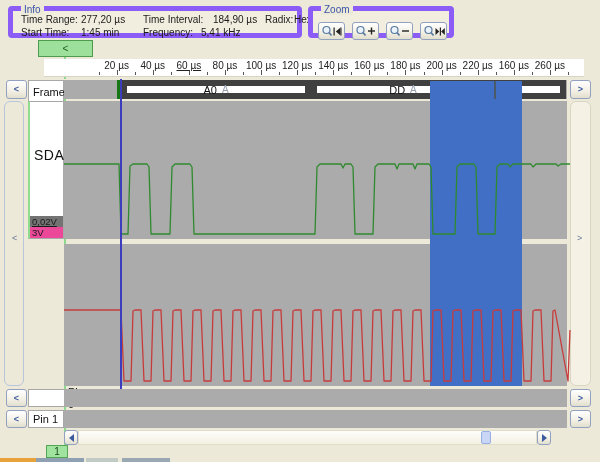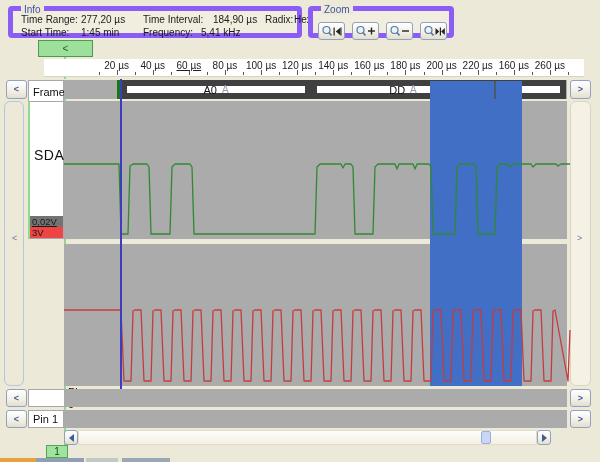--- a/index.html
+++ b/index.html
@@ -42,21 +42,21 @@
   .framecell { position:absolute; top:0; height:19px; background:#FFFFFF; border:6px solid #404040;
                display:flex; align-items:center; justify-content:center; font-size:11px; color:#111; }
   .framecell .suffix { color:#98A0B0; font-size:10px; margin-left:5px; }
   #frame-startbar { position:absolute; width:4px; background:#157815; }
 
   
   .chanpanel { position:absolute; left:28px; width:36px; background:#FFFFFF; border:1px solid #A8A8A8; border-left:2px solid #8FDC8F; }
   .channame { position:absolute; left:4px; font-size:14px; color:#111; letter-spacing:0.5px; }
   .vlab { position:absolute; left:0; width:100%; height:11px; font-size:9.5px; color:#1a1a1a; padding-left:2px; line-height:11px; }
   .vlab.blue { background:#737373;text-decoration:underline; }
-  .vlab.green { background:#ef4444;margin-top:36px; }
+  .vlab.green { background:#ec4899;margin-top:36px; }
 
   
   #left-rail { position:absolute; left:4px; top:101px; width:20px; height:285px; border:1px solid #B9C5DD; border-radius:6px; }
   #right-rail { position:absolute; left:570px; top:101px; width:21px; height:285px; background:#F5F2E5; border:1px solid #DAD6C4; border-radius:6px; }
   .railchev { position:absolute; font-size:9px; color:#6A7A9A; }
 
   
   .selrect { position:absolute; background:#416FC6; }
   #cursor-line { position:absolute; width:2px; background:#3C3CBE; }
   .greenline { position:absolute; width:2px; background:#8CD98C; }

